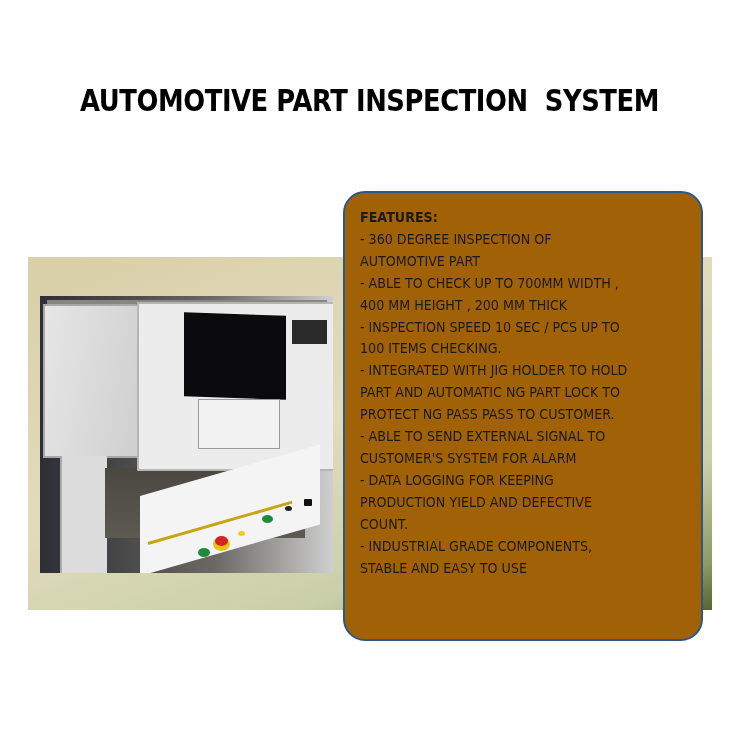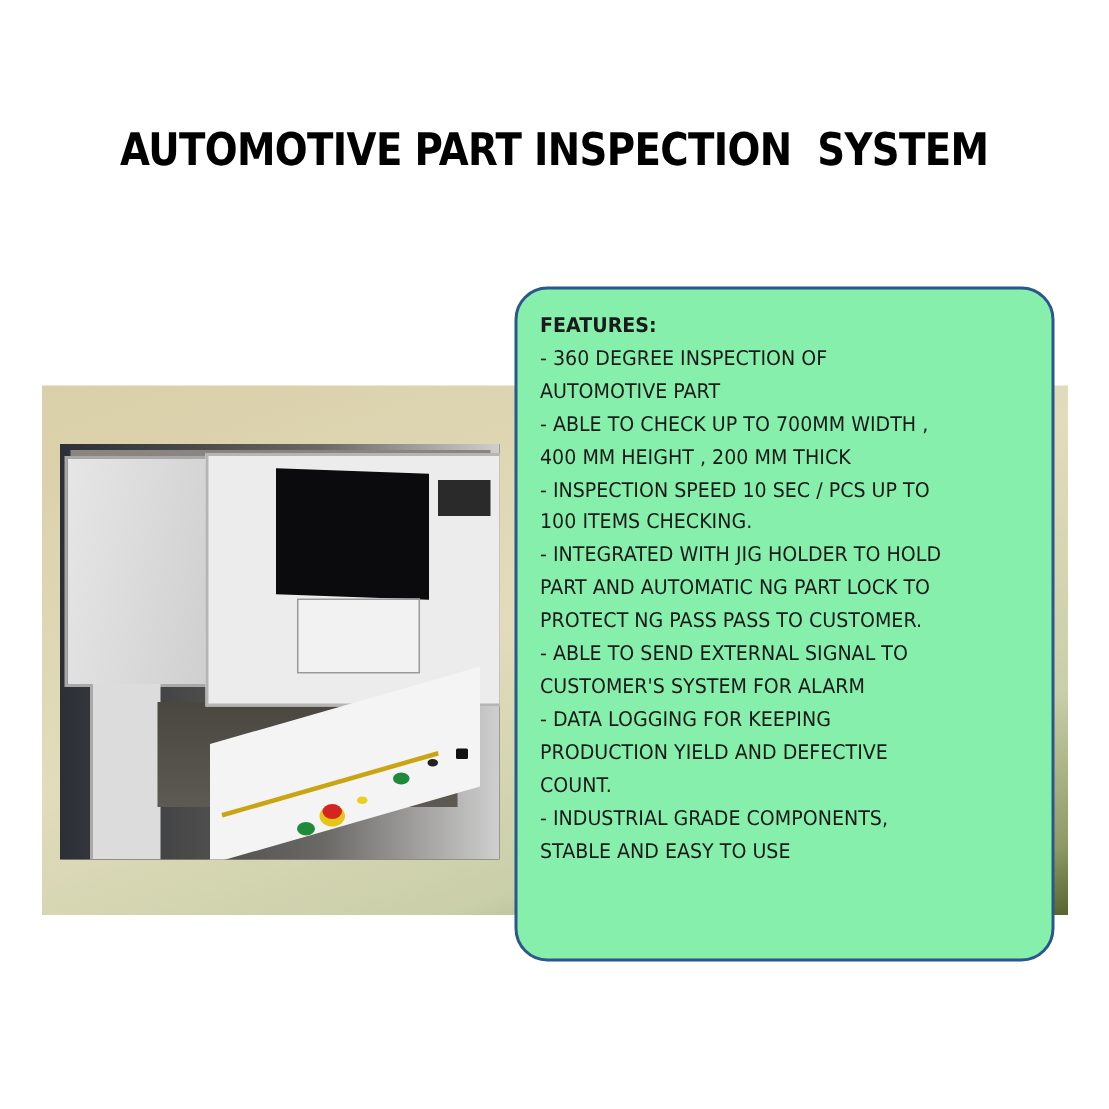--- a/index.html
+++ b/index.html
@@ -19,21 +19,21 @@
   .ph-cavity{position:absolute;left:65px;top:172px;width:200px;height:70px;background:linear-gradient(180deg,#4a4640,#5d5953);}
   .ph-table{position:absolute;left:100px;top:200px;width:180px;height:80px;background:#f4f4f4;transform:skewY(-16deg);transform-origin:left top;}
   .ph-stripe{position:absolute;left:108px;top:246px;width:150px;height:3px;background:#c9a514;transform:rotate(-16deg);transform-origin:left center;}
   .btn{position:absolute;border-radius:50%;}
   .b1{left:158px;top:252px;width:12px;height:9px;background:#1f8a3a;}
   .b2{left:175px;top:240px;width:13px;height:10px;background:#d42520;box-shadow:0 3px 0 2px #e6c51a;}
   .b3{left:198px;top:235px;width:7px;height:5px;background:#e8d020;}
   .b4{left:222px;top:219px;width:11px;height:8px;background:#1f8a3a;}
   .b5{left:245px;top:210px;width:7px;height:5px;background:#222;}
   .b6{left:264px;top:203px;width:8px;height:7px;background:#111;border-radius:1px;}
-  .box{position:absolute;left:343px;top:191px;width:360px;height:450px;background:#86efac;border:2.5px solid #2b578a;border-radius:22px;box-sizing:border-box;}
+  .box{position:absolute;left:343px;top:191px;width:360px;height:450px;background:#a16207;border:2.5px solid #2b578a;border-radius:22px;box-sizing:border-box;}
   .box-text{position:absolute;left:15px;top:14px;right:10px;font-family:"DejaVu Sans",sans-serif;font-size:13.5px;line-height:21.9px;color:#1a1a1a;transform:scaleX(0.94);transform-origin:left top;width:360px;}
   .box-head{font-weight:bold;}
   .line{white-space:nowrap;}
 </style>
 </head>
 <body>
 
 <div class="title">AUTOMOTIVE PART INSPECTION  SYSTEM</div>
 
 <div class="panel"></div>

